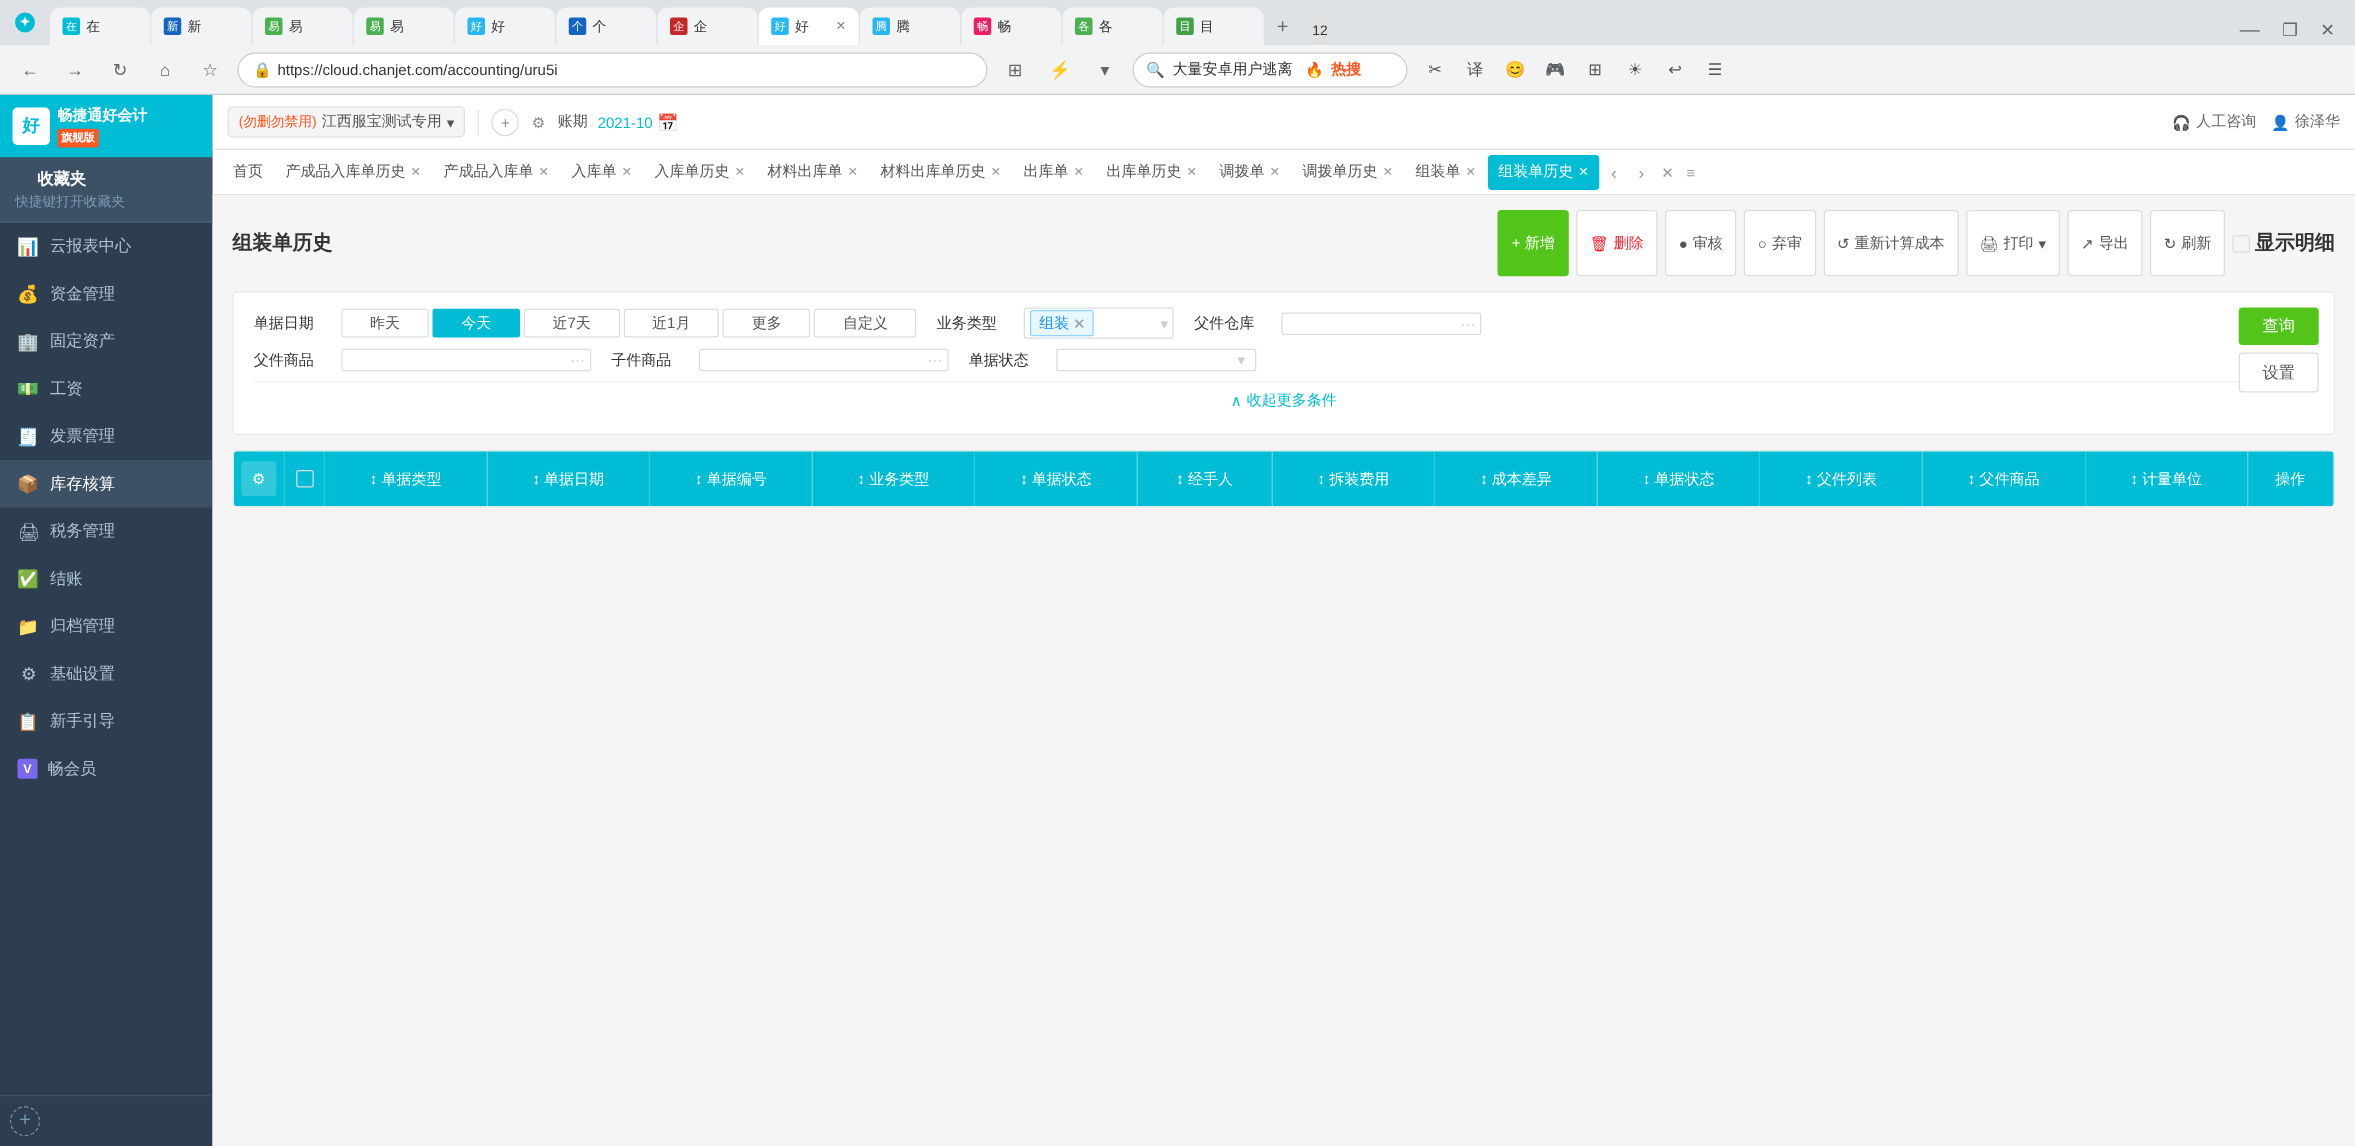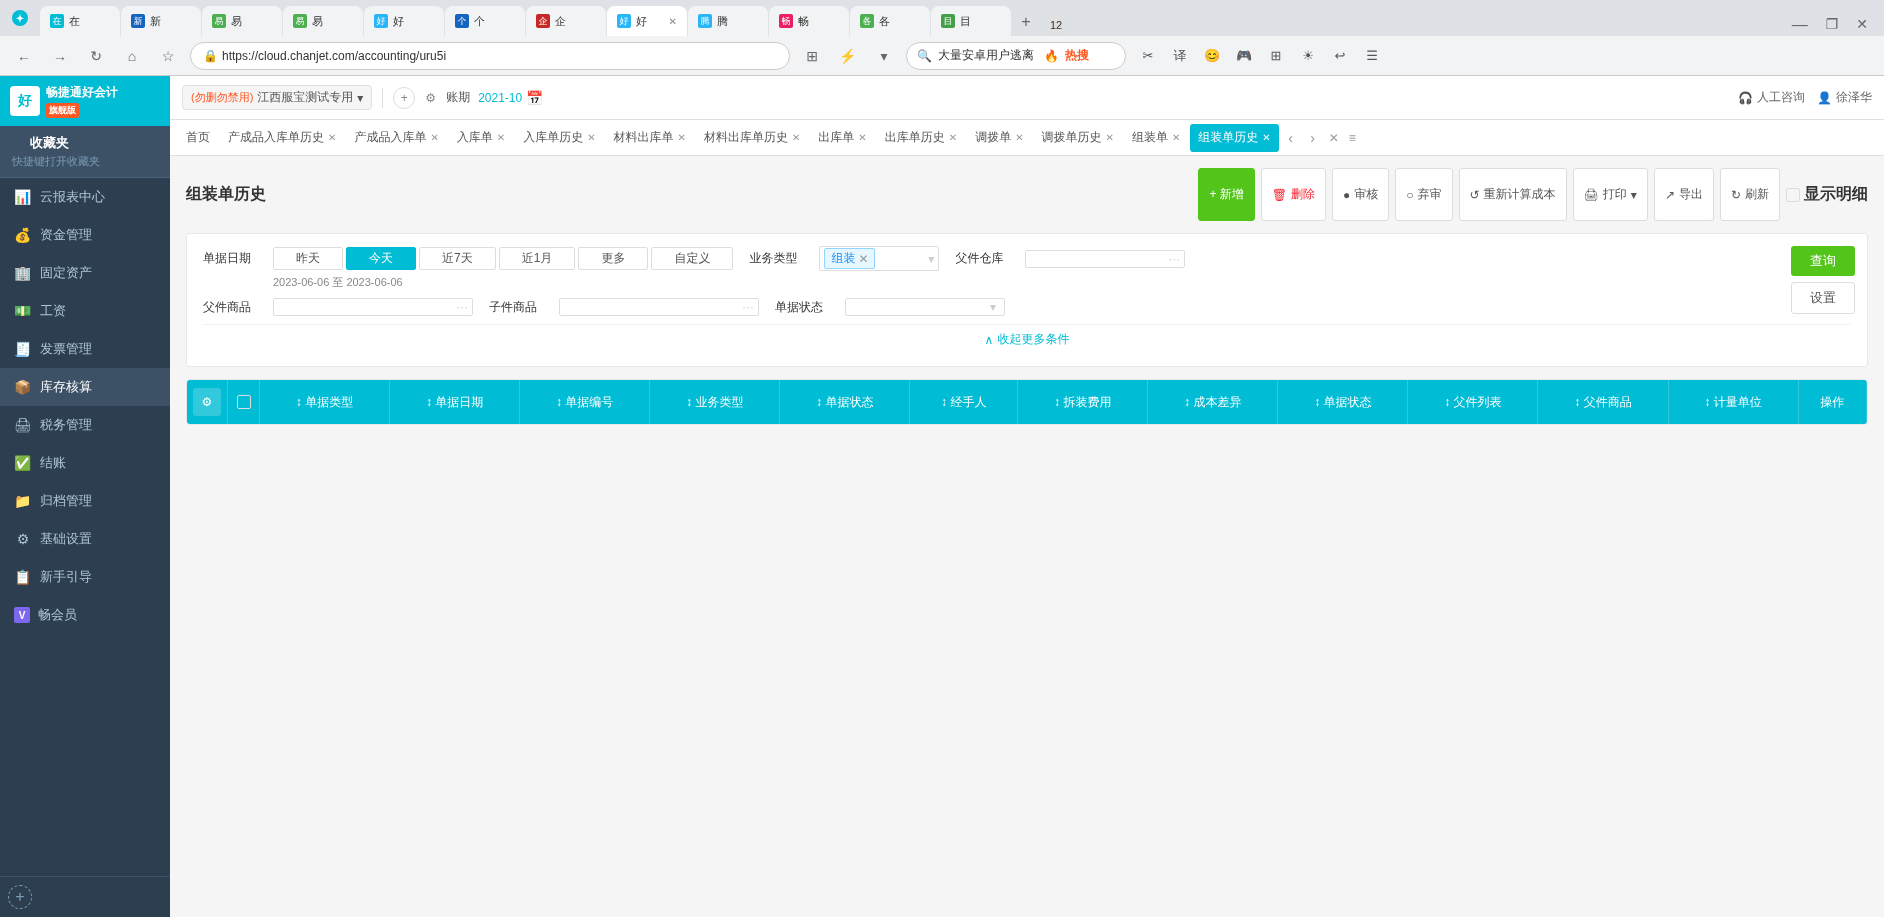--- a/index.html
+++ b/index.html
@@ -423,23 +423,20 @@
 
           <div class="filter-item">
             <span class="filter-label">父件仓库</span>
             <div style="display:flex;align-items:center;border:1px solid #ddd;border-radius:2px;padding:1px 4px;min-width:160px;background:#fff;">
               <span style="flex:1;"></span>
               <span style="color:#ccc;">···</span>
             </div>
           </div>
         </div>
 
-        <div style="margin-left: 70px; margin-top: -4px; margin-bottom: 8px;">
-          <span class="date-range">2023-06-06 至 2023-06-06</span>
-        </div>
 
         <div class="filter-row">
           <div class="filter-item">
             <span class="filter-label">父件商品</span>
             <div style="display:flex;align-items:center;border:1px solid #ddd;border-radius:2px;padding:1px 4px;min-width:200px;background:#fff;">
               <span style="flex:1;"></span>
               <span style="color:#ccc;">···</span>
             </div>
           </div>
           <div class="filter-item">

